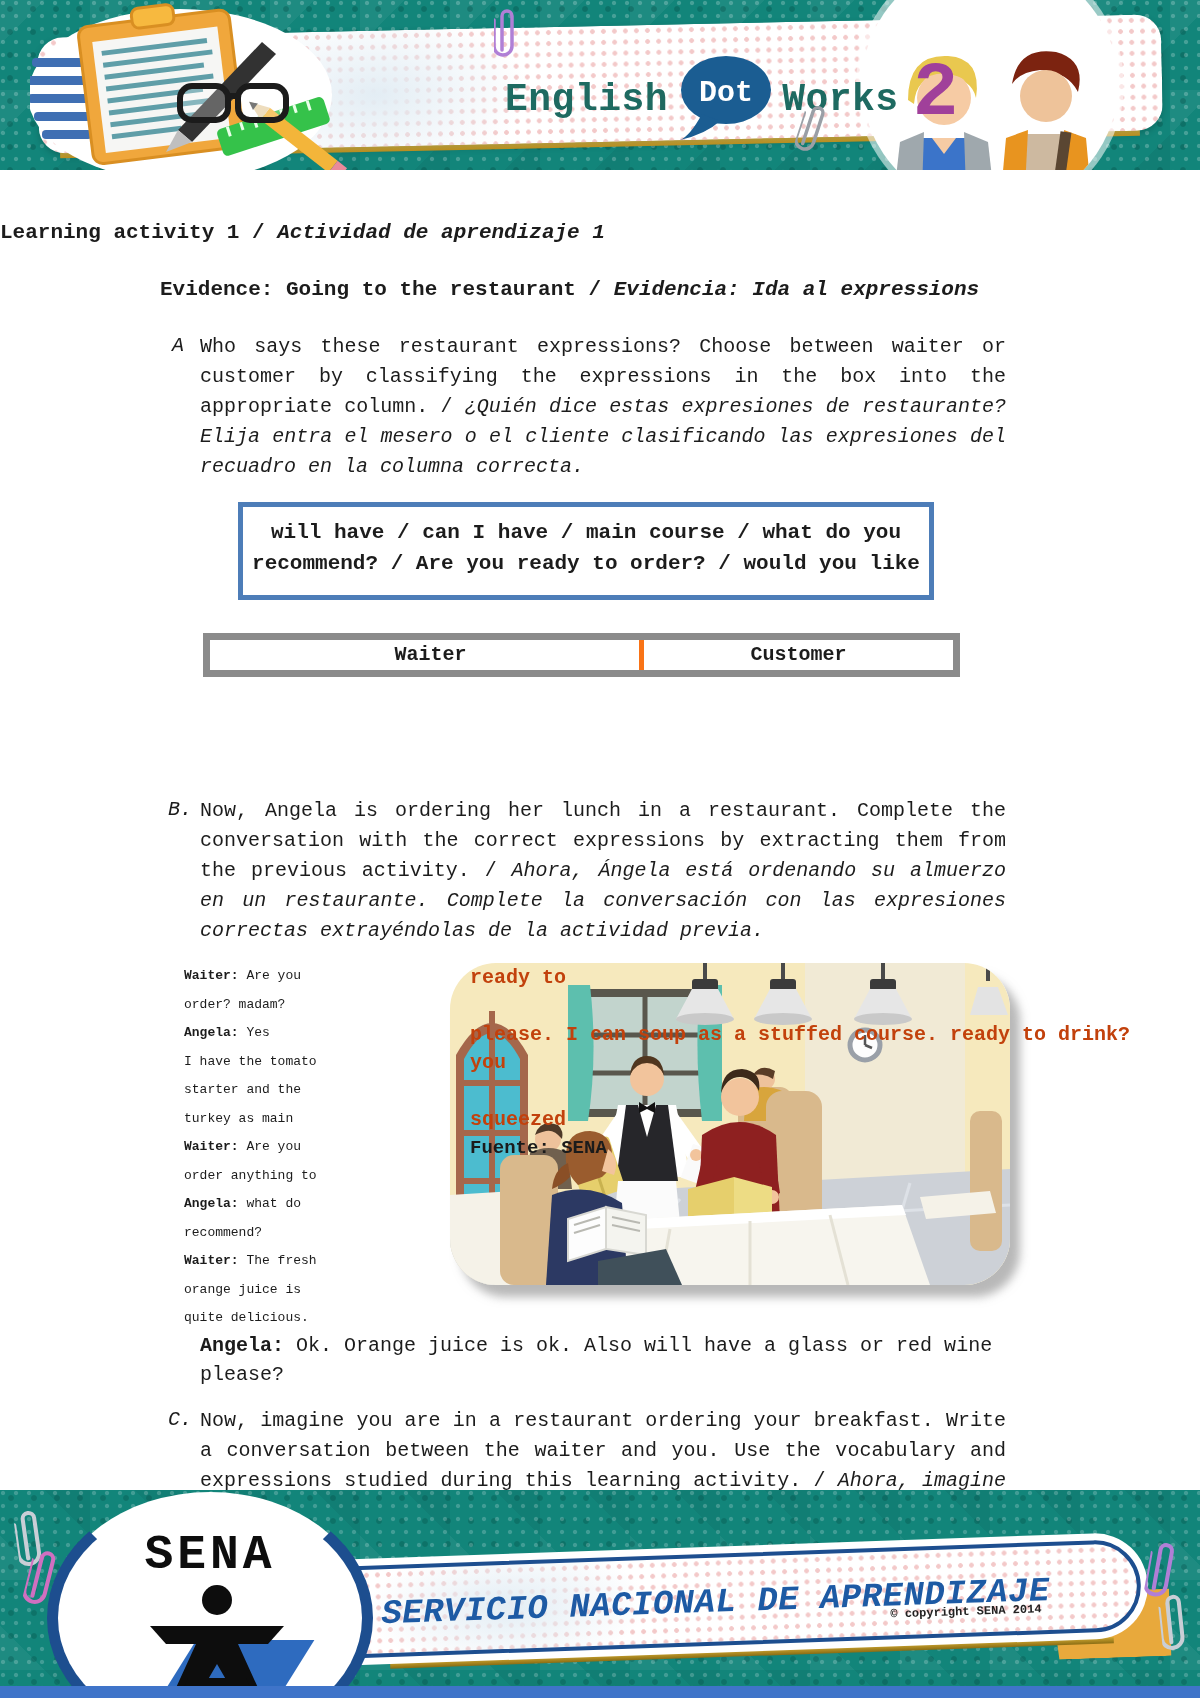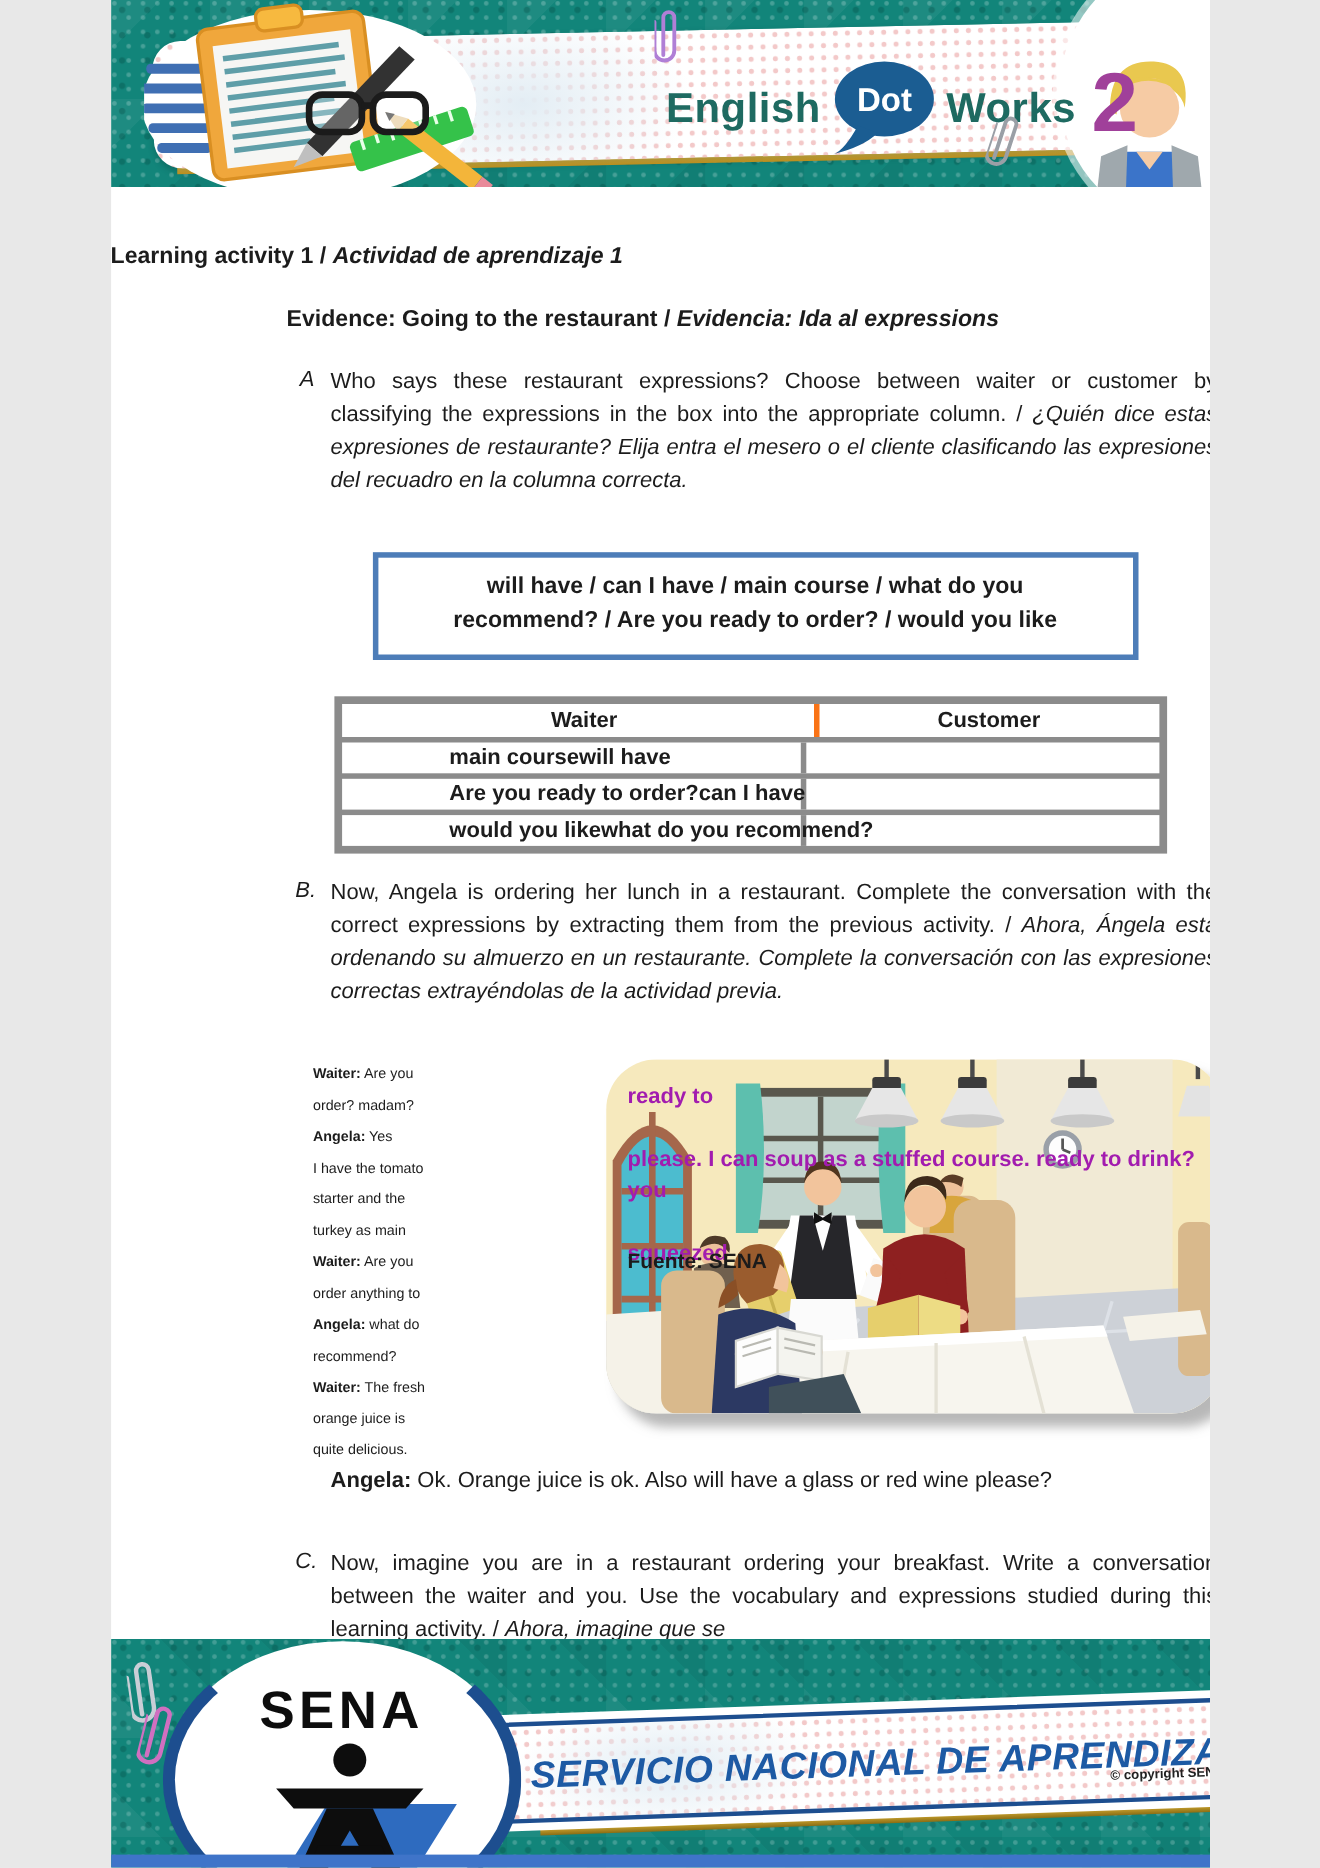--- a/index.html
+++ b/index.html
@@ -1,17 +1,17 @@
 <!DOCTYPE html>
 <html><head>
 <meta charset="utf-8">
 <style>
   html,body{margin:0;padding:0;background:#e8e8e8;}
-  .page{position:relative;width:999px;height:1698px;margin:0 auto;background:#ffffff;
-        font-family:Liberation Sans, sans-serif;color:#1c1c1c;overflow:hidden;}
+  .page{position:relative;width:1200px;height:1698px;margin:0 auto;background:#ffffff;
+        font-family:Liberation Mono, monospace;color:#1c1c1c;overflow:hidden;}
   .it{font-style:italic;}
   b{font-weight:bold;}
 
   
   .header{position:absolute;left:0;top:0;width:1200px;height:170px;overflow:hidden;
     background-color:#12857a;
     background-image:
       radial-gradient(circle at 3px 3px, rgba(255,255,255,.22) 1.6px, transparent 2.6px),
       radial-gradient(circle at 10px 9px, rgba(0,60,54,.28) 2.4px, transparent 3.4px),
       linear-gradient(135deg, rgba(255,255,255,.05) 25%, transparent 25%, transparent 75%, rgba(0,0,0,.05) 75%);
@@ -59,21 +59,21 @@
   .th-2{flex:1;border-left:5px solid #f97316;}
   .vline{position:absolute;left:417px;top:0;bottom:0;width:5px;background:#8b8b8b;z-index:1;}
   .trow-data span{position:absolute;left:98px;top:50%;transform:translateY(-50%);white-space:nowrap;
     font-weight:bold;font-size:20px;z-index:2;}
 
   .convo-left{position:absolute;left:184px;top:962px;width:260px;font-size:13px;line-height:28.5px;z-index:6;}
   .convo-bottom{position:absolute;left:200px;top:1332px;width:820px;font-size:20px;line-height:28.5px;z-index:6;}
 
   .scene{position:absolute;left:450px;top:963px;width:560px;height:322px;border-radius:46px;overflow:hidden;
      box-shadow:10px 12px 10px rgba(125,125,125,.55);z-index:2;}
-  .ovl{position:absolute;font-size:20px;font-weight:bold;color:#a21caf;white-space:nowrap;z-index:7;margin-top:20px;}
+  .ovl{position:absolute;font-size:20px;font-weight:bold;color:#c2410c;white-space:nowrap;z-index:7;}
   .ovl0{left:470px;top:966px;}
   .ovl1{left:470px;top:1023px;}
   .ovl2{left:470px;top:1051px;}
   .ovl3{left:470px;top:1108px;}
   .ovl-credit{position:absolute;left:470px;top:1137px;font-size:19px;font-weight:bold;color:#1b1b1b;z-index:7;}
 
   
   .footer{position:absolute;left:0;top:1490px;width:1200px;height:208px;overflow:hidden;
     background-color:#12857a;
     background-image:
@@ -211,34 +211,20 @@
   <div class="expr-box">
     <div>will have / can I have / main course / what do you</div>
     <div>recommend? / Are you ready to order? / would you like</div>
   </div>
 
   <div class="ctable">
     <div class="trow trow-head">
       <div class="th-cell th-1">Waiter</div>
       <div class="th-cell th-2">Customer</div>
     </div>
-    <div>
-        <div class="trow trow-data">
-          <div class="vline"></div>
-          <span>main coursewill have</span>
-        </div>
-        <div class="trow trow-data">
-          <div class="vline"></div>
-          <span>Are you ready to order?can I have</span>
-        </div>
-        <div class="trow trow-data">
-          <div class="vline"></div>
-          <span>would you likewhat do you recommend?</span>
-        </div>
-      </div>
   </div>
 
   <div class="item-label lab-b">B.</div>
   <div class="para para-b"><span>Now, Angela is ordering her lunch in a restaurant. Complete the conversation with the correct expressions by extracting them from the previous activity. / </span><span class="it">Ahora, Ángela está ordenando su almuerzo en un restaurante. Complete la conversación con las expresiones correctas extrayéndolas de la actividad previa.</span></div>
 
   <div class="convo-left">
       <div class="cline"><b>Waiter:</b> Are you</div>
       <div class="cline">order?  madam?</div>
       <div class="cline"><b>Angela:</b> Yes</div>
       <div class="cline">I have the tomato</div>

